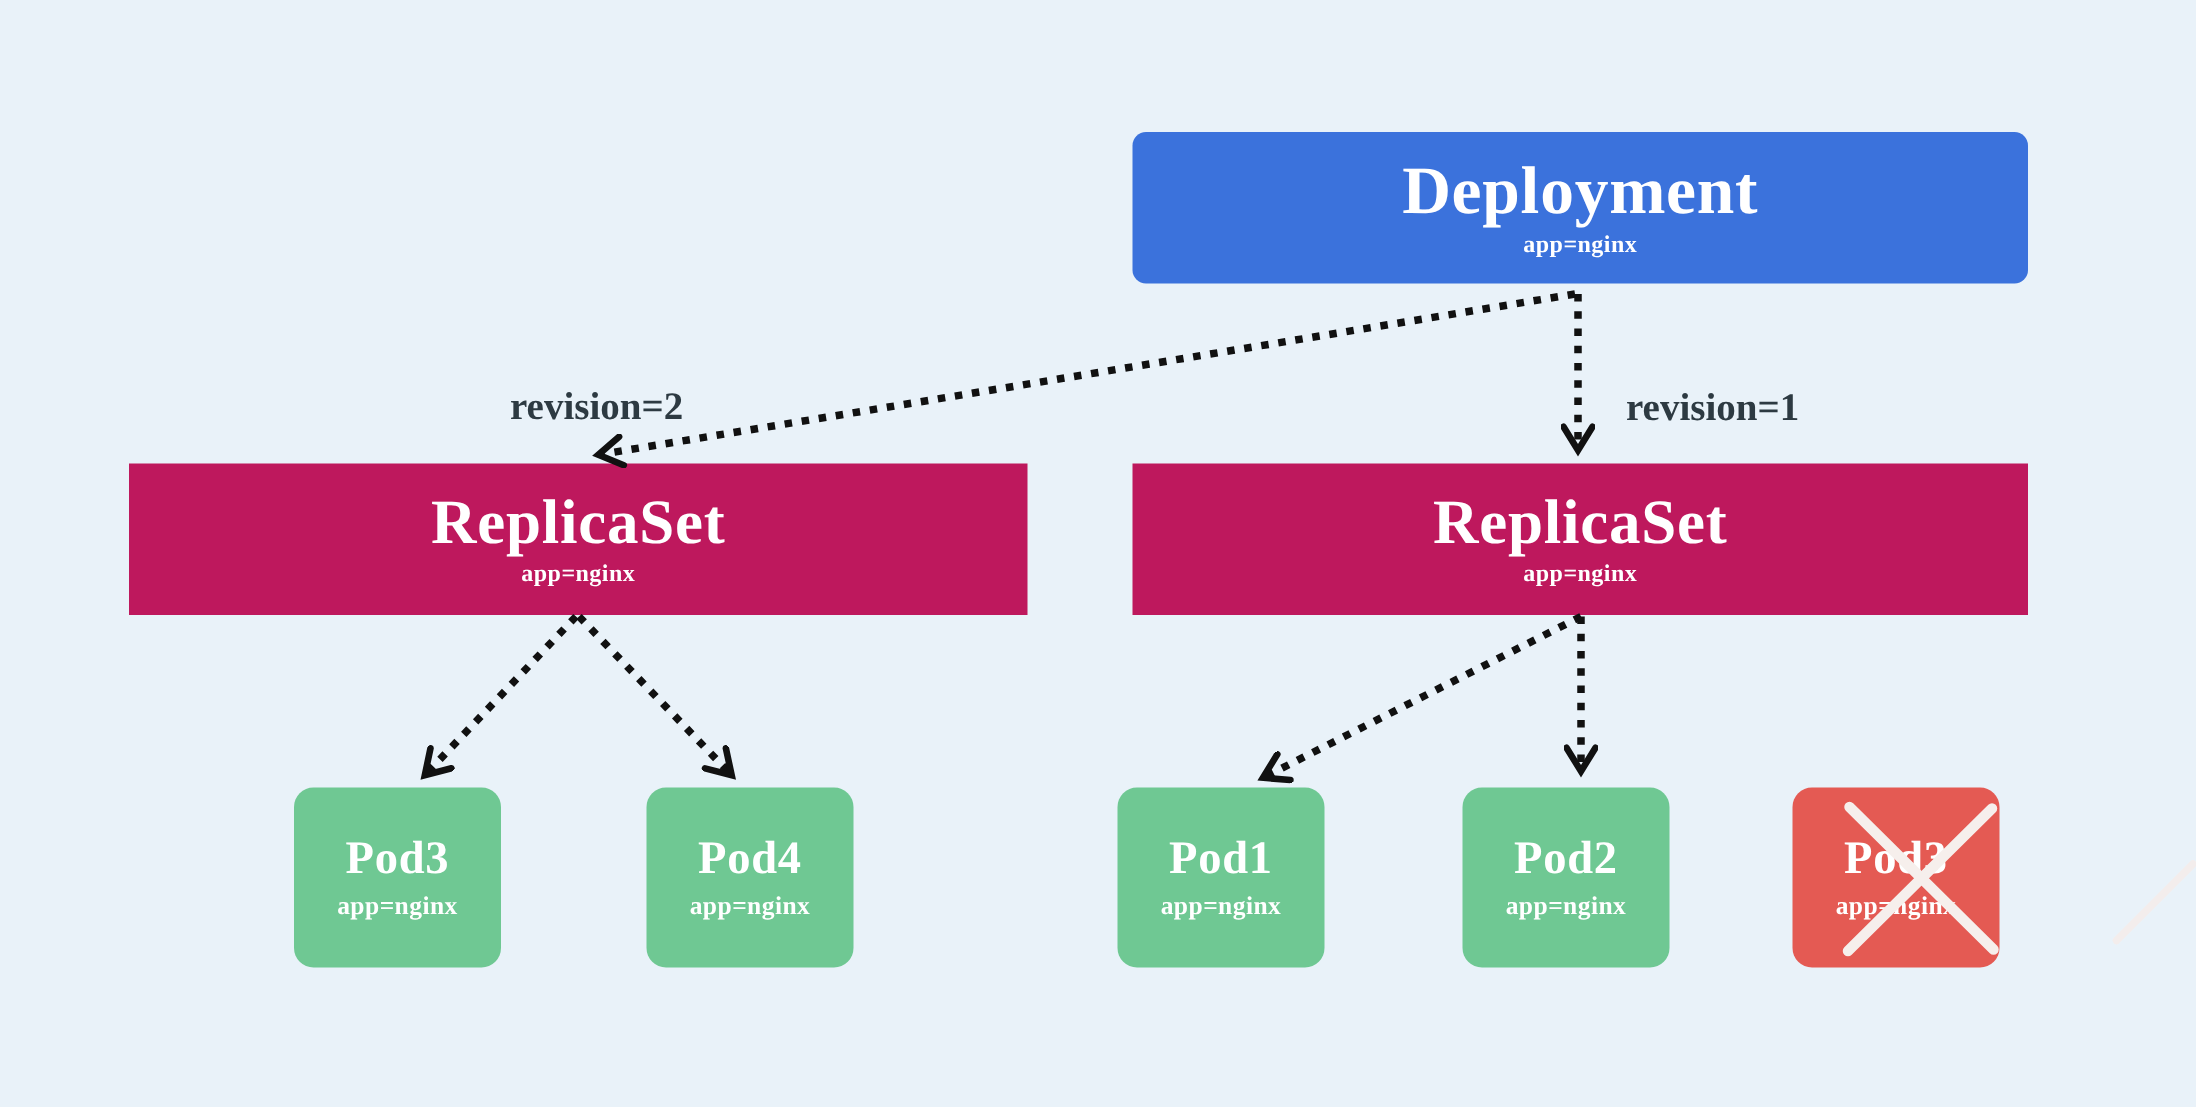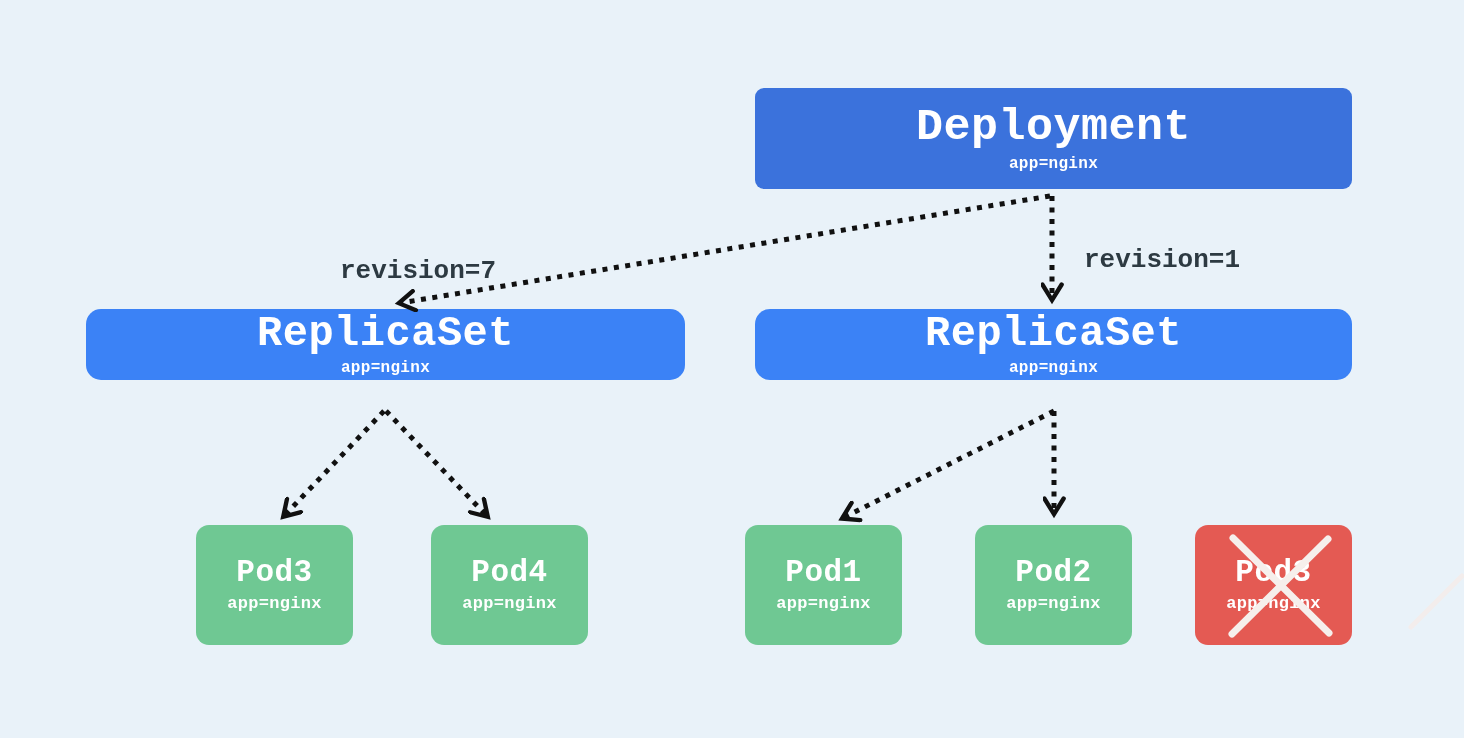--- a/index.html
+++ b/index.html
@@ -4,21 +4,21 @@
 <style>
   html, body {
     margin: 0;
     padding: 0;
   }
   .canvas {
     position: relative;
     width: 1464px;
     height: 738px;
     background: #e9f2f9;
-    font-family: Liberation Mono, monospace;
+    font-family: Liberation Serif, serif;
     overflow: hidden;
   }
   .node {
     position: absolute;
     display: flex;
     flex-direction: column;
     align-items: center;
     justify-content: center;
     text-align: center;
     color: #ffffff;
@@ -37,52 +37,52 @@
   .deployment {
     left: 755px; top: 88px;
     width: 597px; height: 101px;
     background: #3b72dc;
     border-radius: 9px;
   }
   .deployment .title { font-size: 45px; }
   .deployment .selector { font-size: 16px; margin-top: 3px; }
 
   .replicaset {
-    height: 71px;
-    background: #3b82f6;
-    border-radius: 15px;
+    height: 101px;
+    background: #be185d;
+    border-radius: 0;
   }
   .rs-left  { left: 86px;  top: 309px; width: 599px; }
   .rs-right { left: 755px; top: 309px; width: 597px; }
   .replicaset .title { font-size: 42px; }
   .replicaset .selector { font-size: 16px; margin-top: 2px; }
 
   .pod {
     top: 525px;
-    width: 157px; height: 120px;
+    width: 138px; height: 120px;
     background: #6fc893;
     border-radius: 13px;
   }
   .pod .title { font-size: 31px; }
   .pod .selector { font-size: 17px; margin-top: 5px; }
   .pod-3new { left: 196px; }
   .pod-4new { left: 431px; }
   .pod-1old { left: 745px; }
   .pod-2old { left: 975px; }
   .pod-3old { left: 1195px; background: #e45a53; }
 
   .edge-label {
     position: absolute;
     font-size: 26px;
     font-weight: 700;
     color: #2d3a42;
     white-space: nowrap;
   }
   .label-rev2 { left: 340px;  top: 256px; }
-  .label-rev1 { left: 1084px; top: 245px; }
+  .label-rev1 { left: 1084px; top: 257px; }
 
   svg.overlay {
     position: absolute;
     left: 0; top: 0;
     width: 1464px; height: 738px;
     pointer-events: none;
   }
   .edge {
     fill: none;
     stroke: #111111;
@@ -140,21 +140,21 @@
   <div class="node pod pod-2old">
     <div class="title">Pod2</div>
     <div class="selector">app=nginx</div>
   </div>
 
   <div class="node pod pod-3old">
     <div class="title">Pod3</div>
     <div class="selector">app=nginx</div>
   </div>
 
-  <div class="edge-label label-rev2">revision=7</div>
+  <div class="edge-label label-rev2">revision=2</div>
   <div class="edge-label label-rev1">revision=1</div>
 
   <svg class="overlay" viewBox="0 0 1464 738">
     <defs>
       <marker id="ah" viewBox="0 0 10 10" refX="7.5" refY="5" markerWidth="4.6" markerHeight="4.6" orient="auto" markerUnits="strokeWidth">
         <path d="M1.2 0.8 L8 5 L1.2 9.2" fill="none" stroke="#111111" stroke-width="1.9" stroke-linecap="round" stroke-linejoin="miter"></path>
       </marker>
     </defs>
 
     <path class="edge" d="M1050 196 L400 303" marker-end="url(#ah)"></path>

